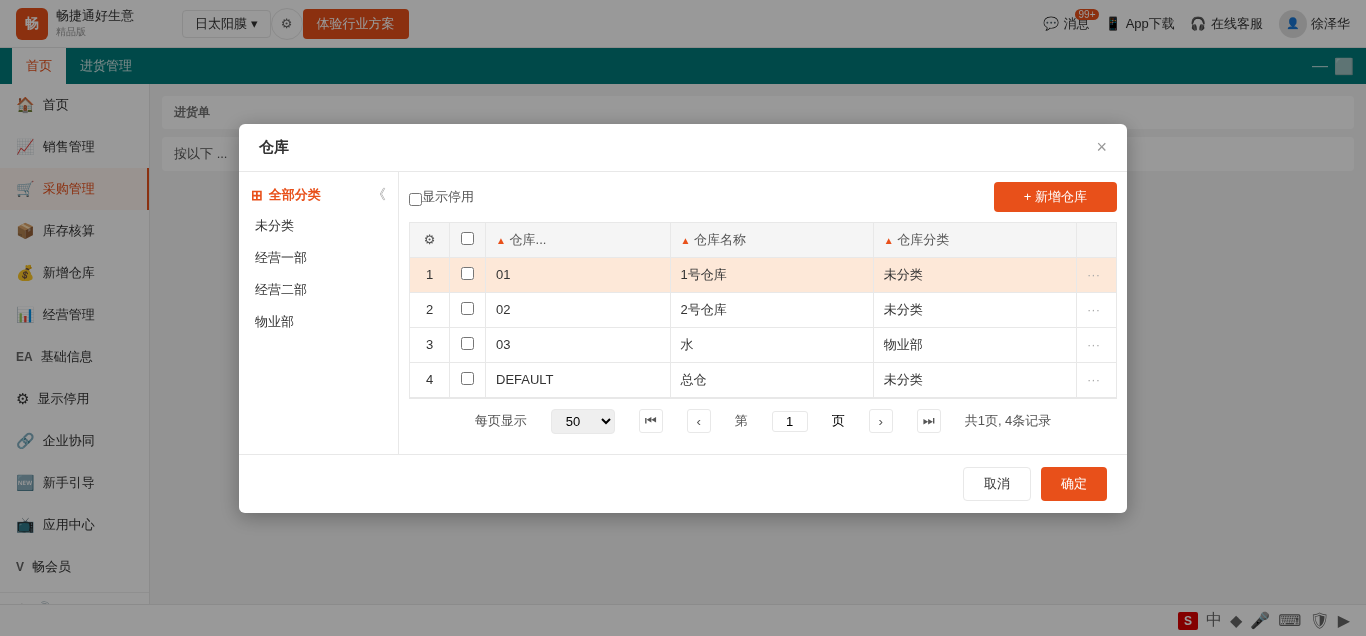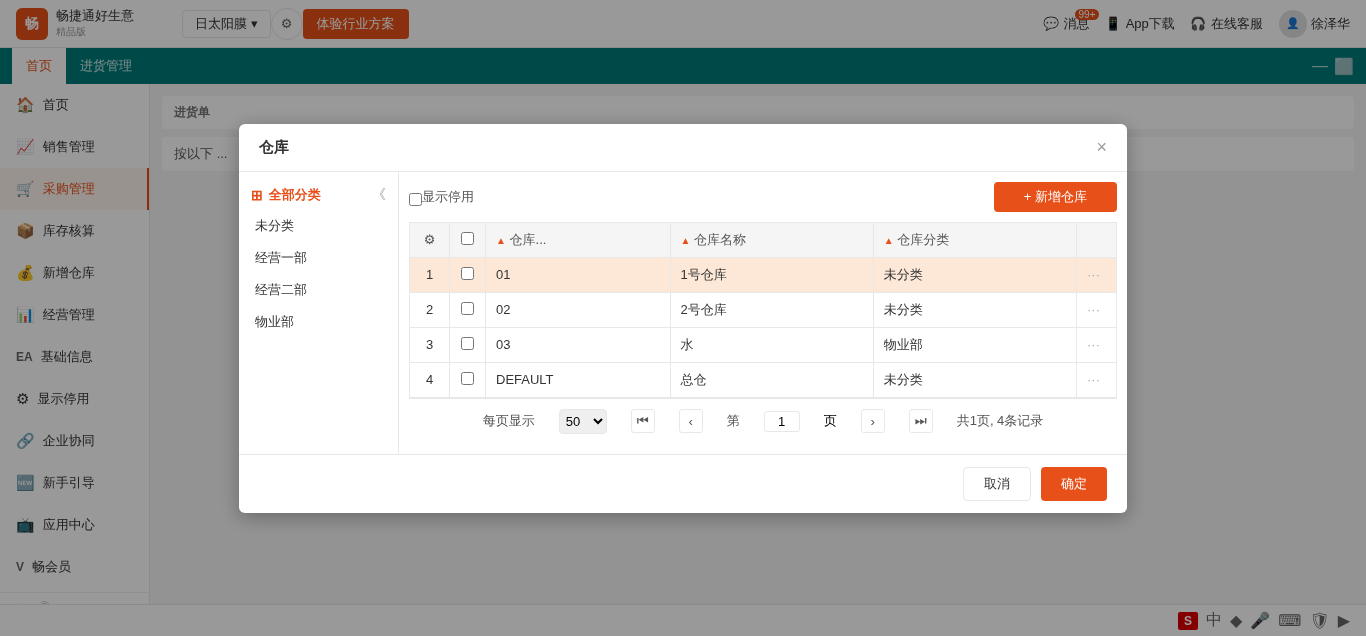--- a/index.html
+++ b/index.html
@@ -300,21 +300,21 @@
       justify-content: center;
       gap: 24px;
       padding: 10px;
       border-top: 1px solid #e8e8e8;
       margin-top: auto;
     }
     .per-page-label { color: #555; }
     .per-page-select {
       border: 1px solid #e8e8e8;
       border-radius: 4px;
-      padding: 3px 2px;
+      padding: 3px 10px;
       font-size: 13px;
     }
     .page-nav-btn {
       width: 24px; height: 24px;
       border: 1px solid #e8e8e8;
       background: white;
       border-radius: 3px;
       cursor: pointer;
       display: flex; align-items: center; justify-content: center;
       color: #555;

